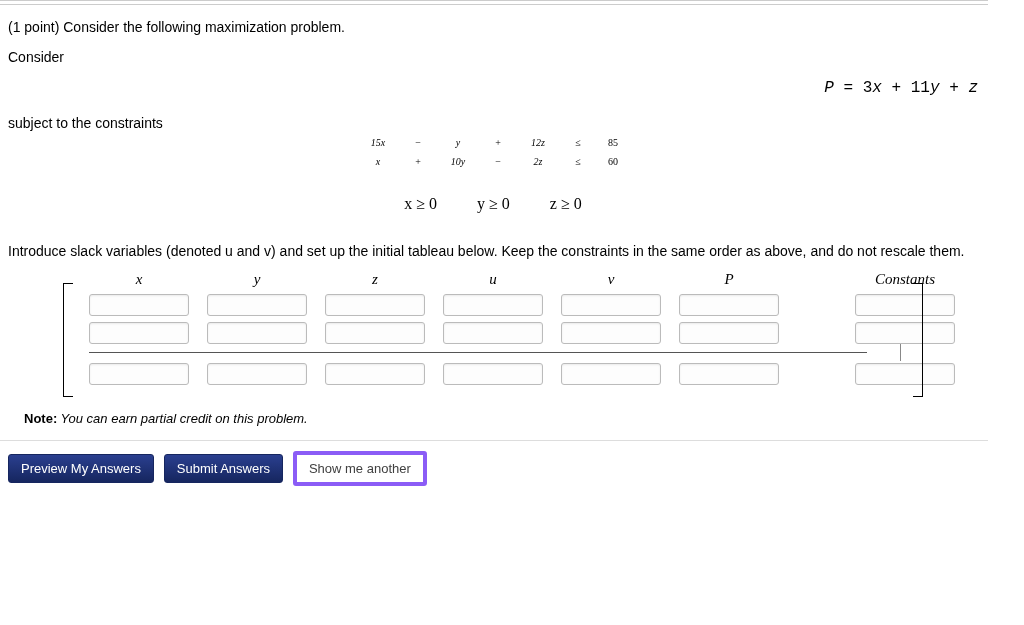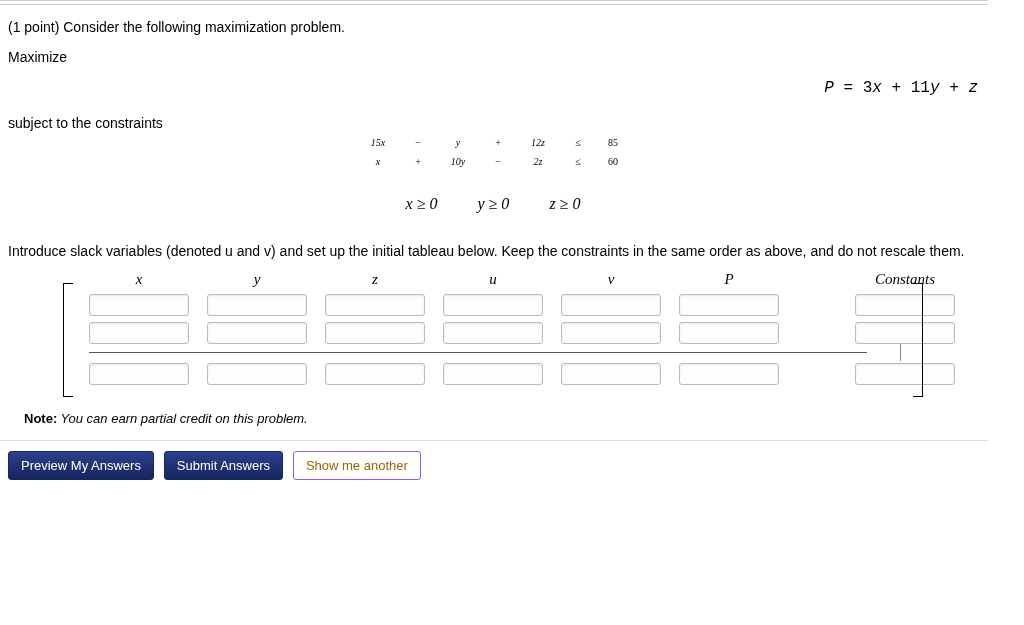--- a/index.html
+++ b/index.html
@@ -17,21 +17,21 @@
   .prompt-line { margin: 6px 0 14px 0; }
   .maximize-label { margin: 10px 0 6px 0; }
   .math-center { text-align: right; font-family: Liberation Mono, monospace; font-style: italic; font-size: 16px; margin: 14px 0 18px 0; }
   .math-center .up { font-style: normal; }
   .math-row { display:inline-block; white-space:pre; }
   .constraints-block { text-align:center; font-family: "Cambria Math","STIX","Times New Roman",serif; font-size:10px; margin: 6px 0 18px 0;}
   .constraints-block .r { display:inline-grid; grid-template-columns: 50px 30px 50px 30px 50px 30px 40px; row-gap:8px; }
   .constraints-block .r span { text-align:center; font-style: italic;}
   .constraints-block .r span.op { font-style: normal; }
   .constraints-block .r span.num { font-style: normal; }
-  .nonneg-block { text-align:center; font-family: "Cambria Math","STIX","Times New Roman",serif; font-size:16px; font-style:italic; margin: 28px 0 30px 0;}
+  .nonneg-block { text-align:center; font-family: "Cambria Math","STIX","Times New Roman",serif; font-size:16px; margin: 28px 0 30px 0;}
   .nonneg-block span { margin: 0 18px; }
   .instr { margin: 20px 0 6px 0; }
   .tableau-wrap { position: relative; width: 860px; margin: 0 auto 14px auto; padding: 6px 0 6px 0;}
   .bracket { position:absolute; top:18px; bottom:0; width:10px; border-top:1px solid #000; border-bottom:1px solid #000;}
   .bracket.left { left:0; border-left:1px solid #000;}
   .bracket.right { right:0; border-right:1px solid #000;}
   .colheads { display:grid; grid-template-columns: repeat(6, 100px) 40px 100px; gap: 0 18px; margin-left:26px; font-family:"Cambria Math","Times New Roman",serif; font-style:italic; font-size:15px; text-align:center; margin-bottom:6px;}
   .colheads .const-h { font-style: italic; }
   .rows { margin-left:26px; }
   .row { display:grid; grid-template-columns: repeat(6, 100px) 40px 100px; gap: 6px 18px; margin-bottom:6px;}
@@ -58,38 +58,38 @@
     border-radius: 3px;
     margin-right: 6px;
     cursor: pointer;
     border: 1px solid #16265f;
     background: linear-gradient(#2a3f8f, #16265f);
     color: #fff;
     text-align: right;
   }
   .btn.ghost {
     background: #fff;
-    color: #a16207;
-    border: 1px solid #8b5cf6;
+    color: #404040;
+    border: 4px solid #8b5cf6;
   }
   .var { font-style: italic; }
 </style>
 </head>
 <body>
 <div class="page">
 <div class="topborder"></div>
 <div class="topborder2"></div>
 
 <div class="content">
 
   <div class="prompt-line">
     <span>(1 point) </span><span>Consider the following maximization problem.</span>
   </div>
 
-  <div class="maximize-label">Maximize</div>
+  <div class="maximize-label">Consider</div>
 
   <div class="math-center">
     <span class="math-row"><span class="var">P</span> <span class="up">=</span> <span class="up">3</span><span class="var">x</span> <span class="up">+</span> <span class="up">11</span><span class="var">y</span> <span class="up">+</span> <span class="var">z</span></span>
   </div>
 
   <div>subject to the constraints</div>
 
   <div class="constraints-block">
     <div class="r">
       <span>15x</span>

